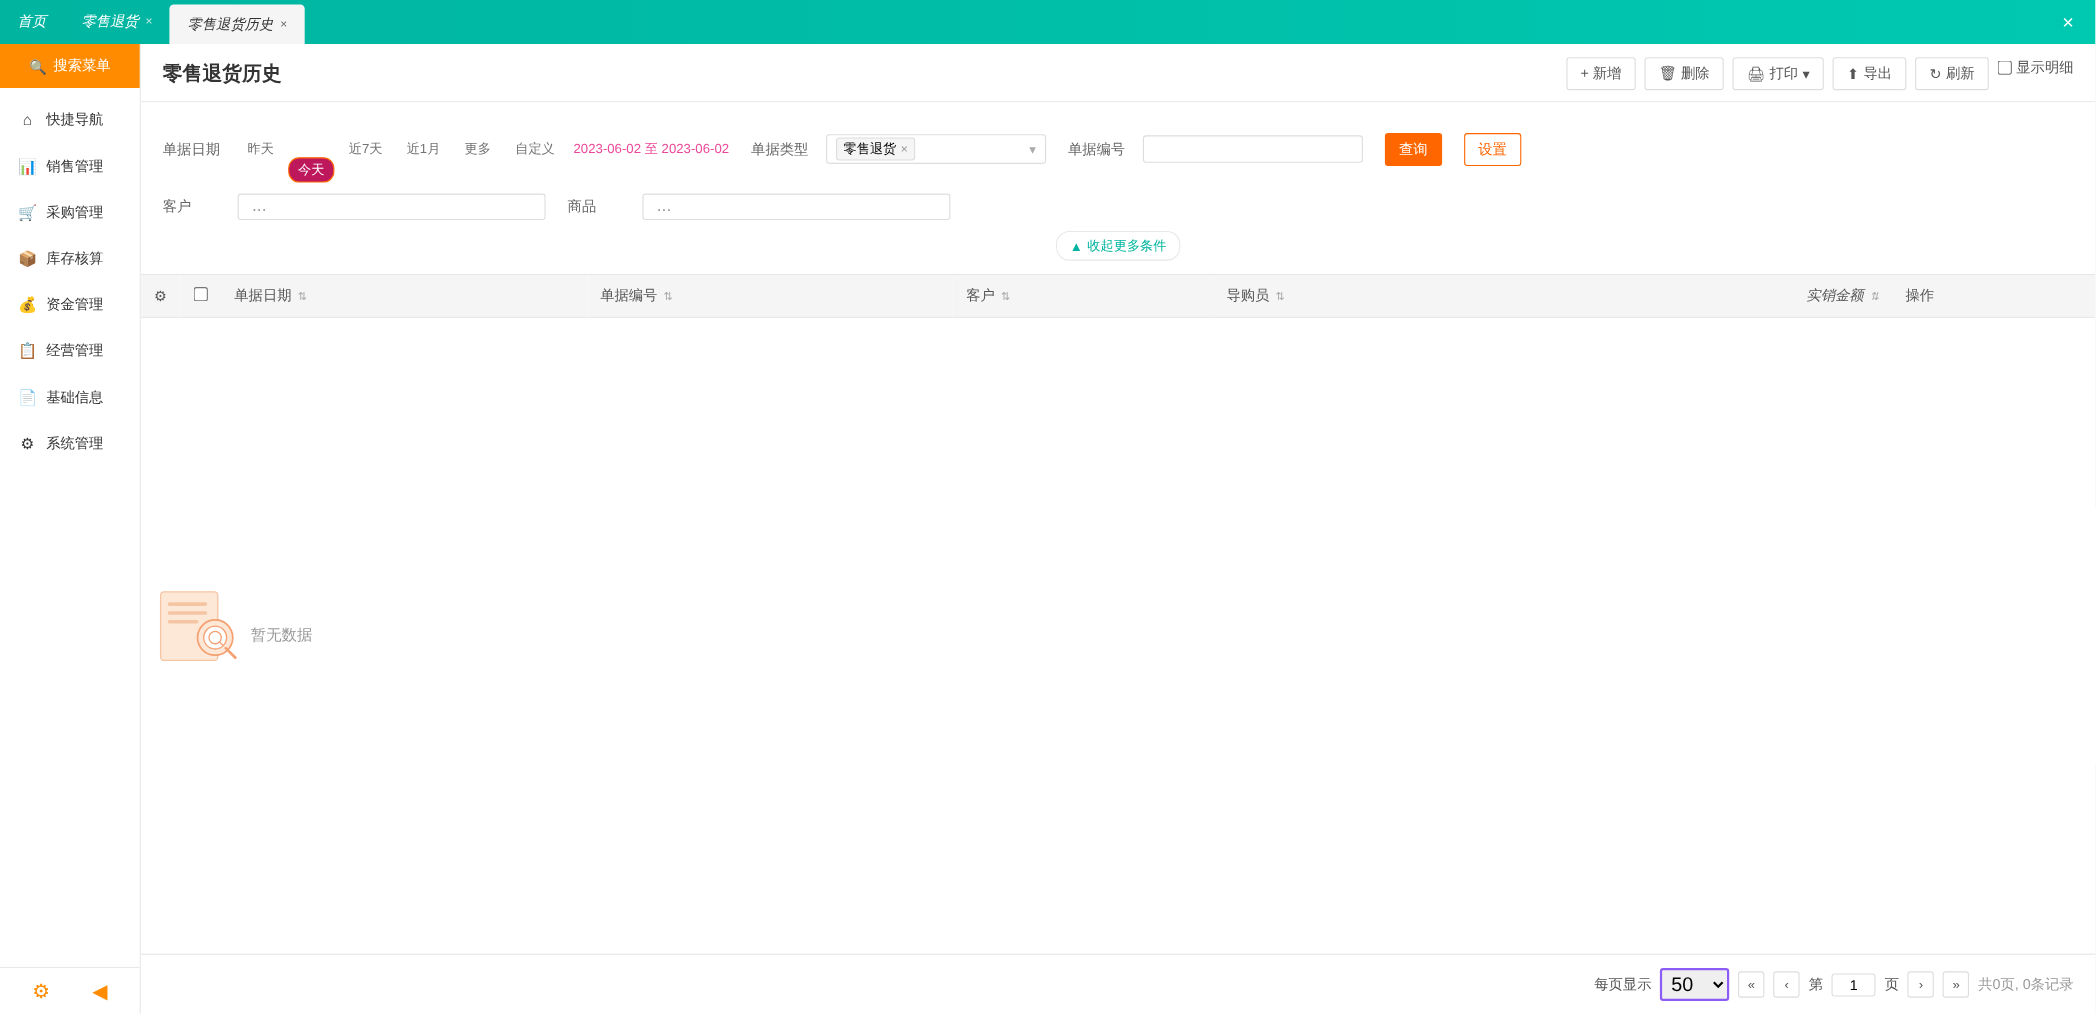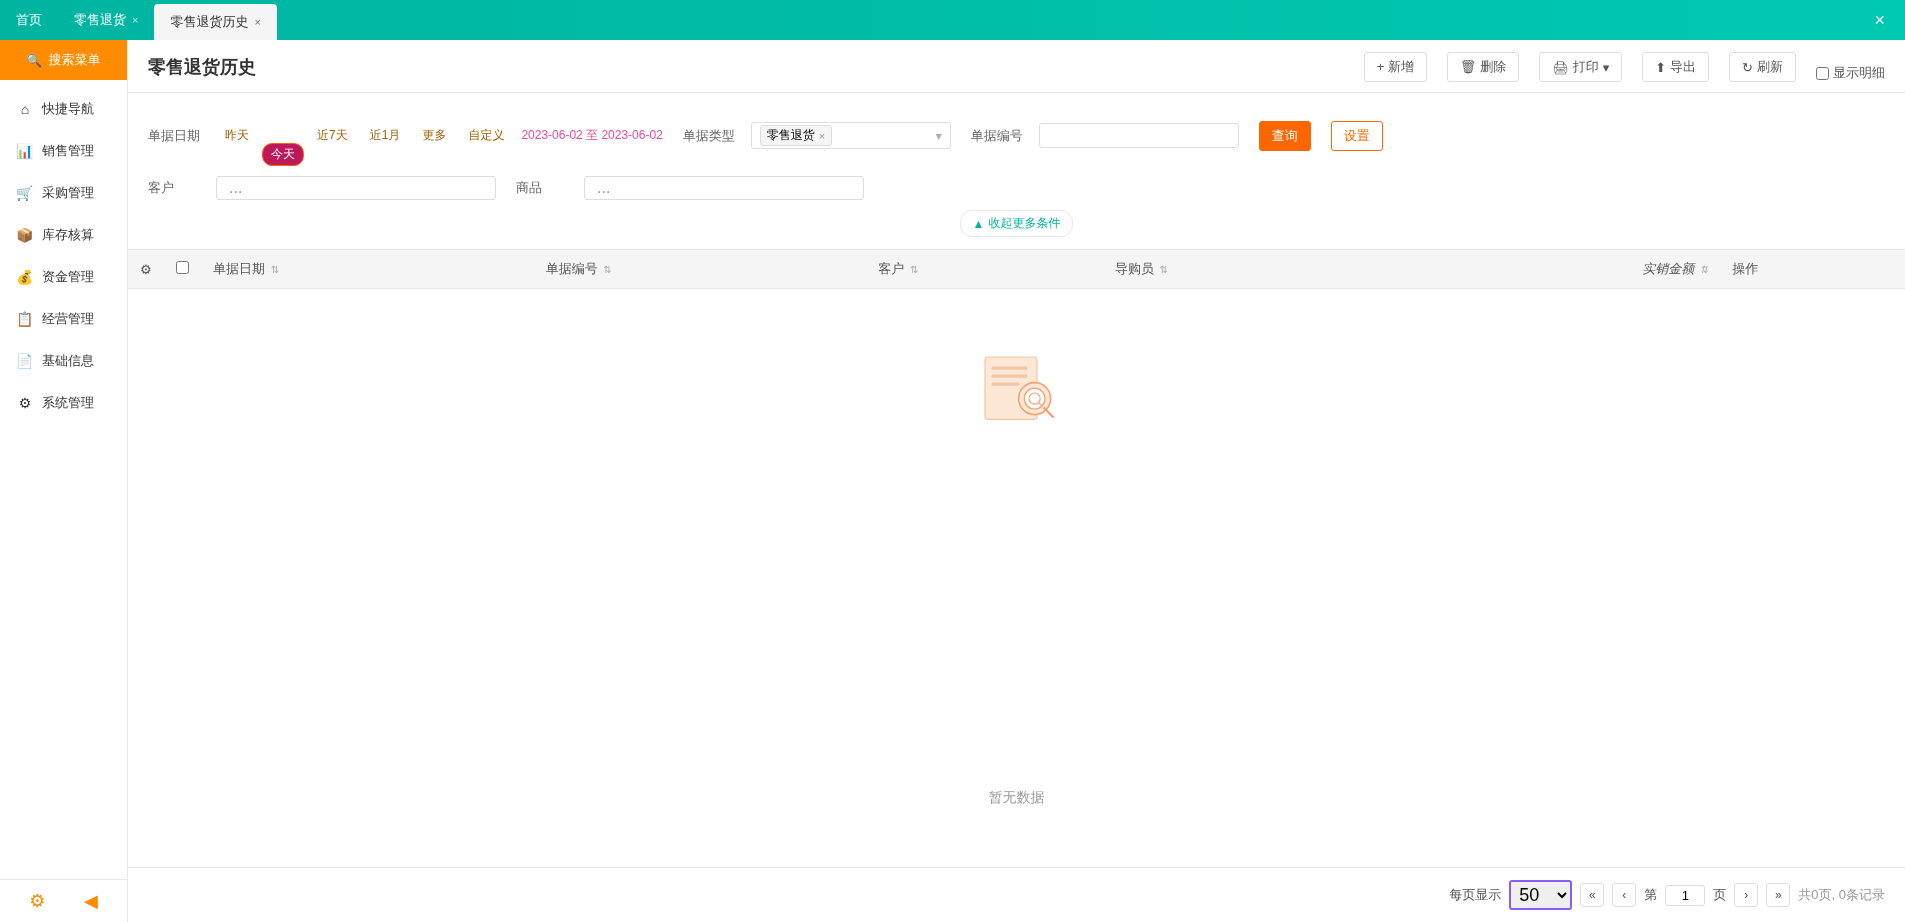--- a/index.html
+++ b/index.html
@@ -5,20 +5,21 @@
     * { box-sizing: border-box; margin: 0; padding: 0; font-family: 'Microsoft YaHei', Arial, sans-serif; }
     body { width: 1905px; height: 922px; overflow: hidden; background: #f5f5f5; display: flex; flex-direction: column; }
 
     
     .top-bar {
       height: 40px;
       background: linear-gradient(to right, #00b4a0, #00c9b1);
       display: flex;
       align-items: center;
       position: relative;
+      font-style: italic;
     }
     .top-bar-tabs {
       display: flex;
       height: 100%;
       flex: 1;
     }
     .tab-item {
       display: flex;
       align-items: center;
       padding: 0 16px;
@@ -130,22 +131,22 @@
       justify-content: space-between;
       margin-bottom: 10px;
     }
     .page-title {
       font-size: 18px;
       font-weight: bold;
       color: #333;
     }
     .toolbar {
       display: flex;
-      gap: 20px;
-      align-items: flex-end;
+      gap: 8px;
+      align-items: flex-start;
     }
     .btn {
       display: flex;
       align-items: center;
       gap: 4px;
       padding: 5px 12px;
       border: 1px solid #ddd;
       border-radius: 3px;
       background: white;
       font-size: 13px;
@@ -198,21 +199,21 @@
     .filter-date-btns {
       display: flex;
       gap: 4px;
       align-items: center;
     }
     .date-btn {
       padding: 2px 8px;
       border: 1px solid transparent;
       border-radius: 3px;
       font-size: 12px;
-      color: #a16207;
+      color: #737373;
       cursor: pointer;
       background: transparent;
     }
     .date-btn.active {
       background: #be185d;
       color: white;
       border-color: #ff6600;
       border-radius: 10px;
       margin-top: 38px;
     }
@@ -303,23 +304,23 @@
       color: #aaa;
       margin-left: 2px;
     }
     .settings-col { width: 36px; text-align: center; }
     .checkbox-col { width: 36px; text-align: center; }
 
     
     .empty-state {
       flex: 1;
       display: flex;
-      flex-direction: column;
-      align-items: center;
-      justify-content: space-between;
+      flex-direction: row;
+      align-items: center;
+      justify-content: flex-start;
       padding: 60px 0;
     }
     .empty-icon {
       width: 100px;
       height: 80px;
       margin-bottom: 16px;
     }
     .empty-text {
       font-size: 14px;
       color: #999;

